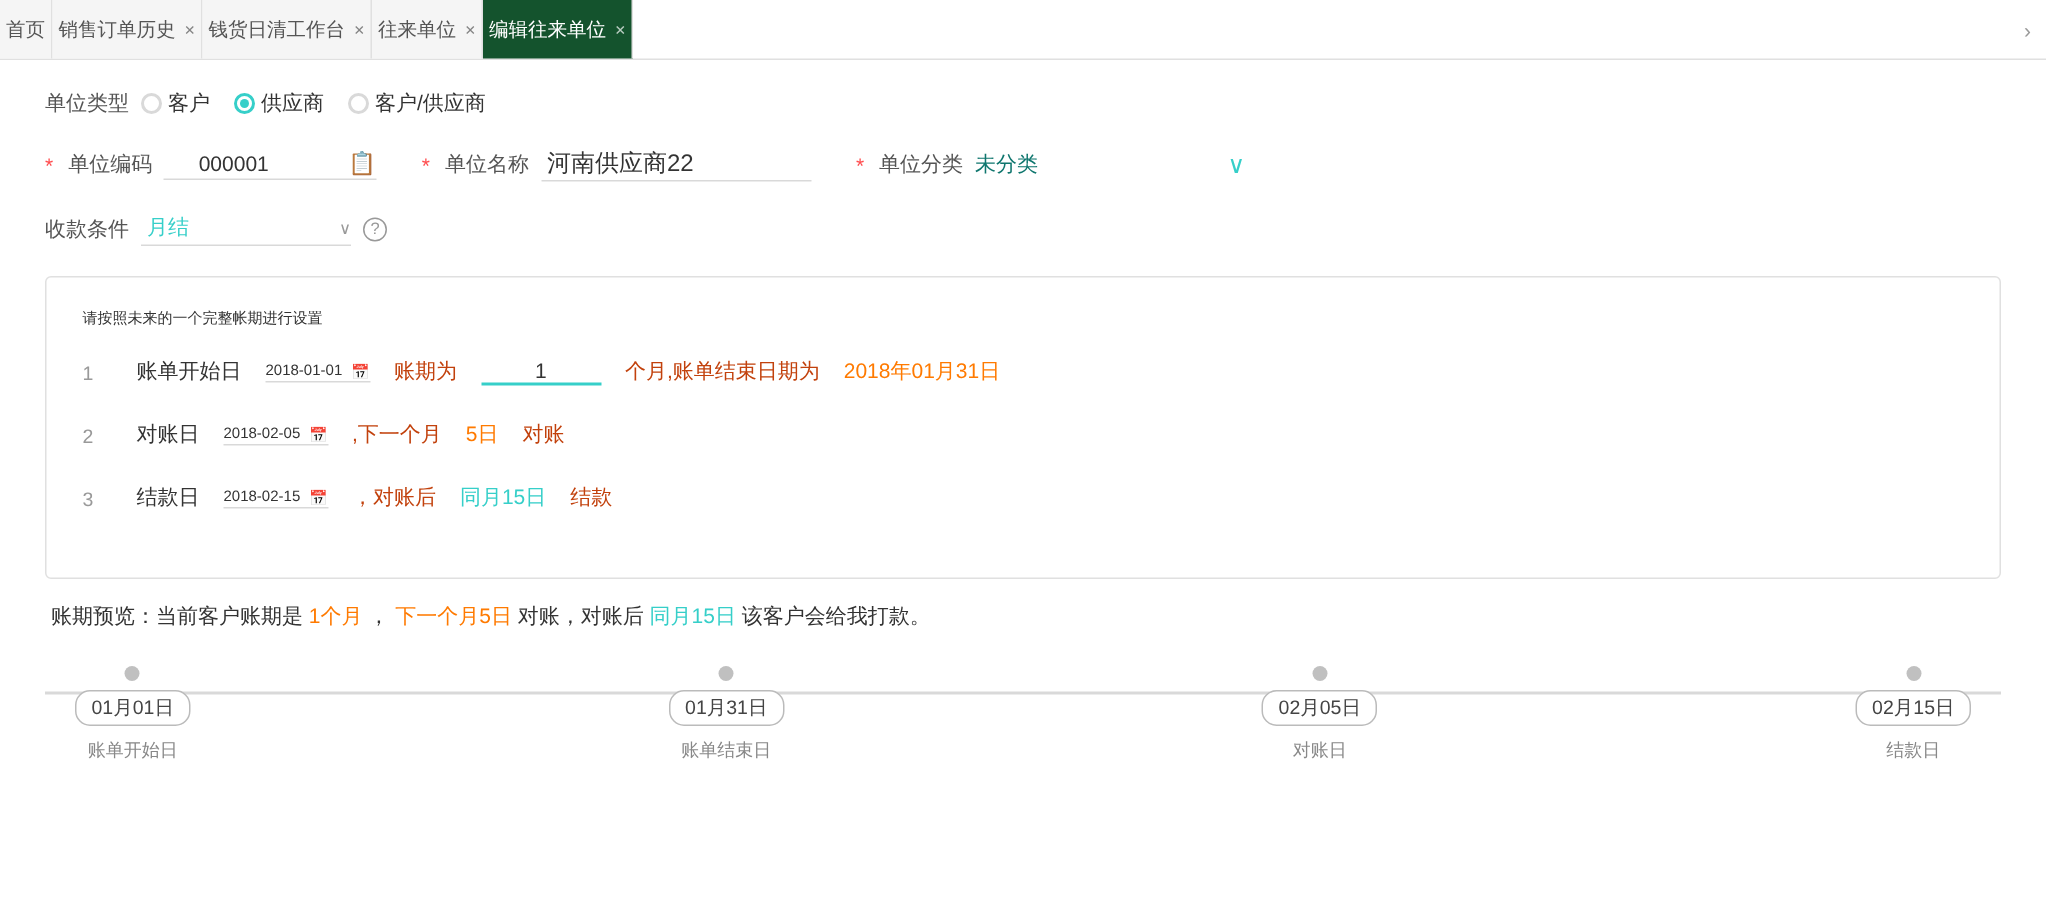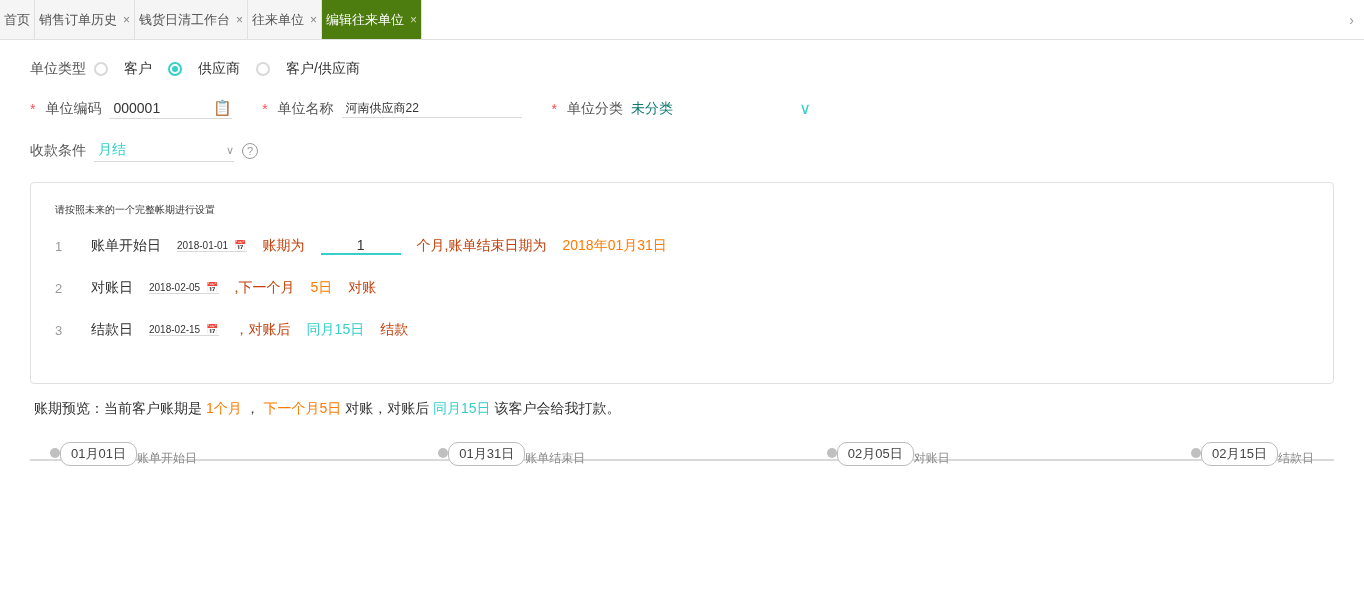--- a/index.html
+++ b/index.html
@@ -20,21 +20,21 @@
       padding: 0 4px;
       cursor: pointer;
       font-size: 13px;
       color: #555;
       border-right: 1px solid #e0e0e0;
       white-space: nowrap;
       gap: 6px;
       background: #f5f5f5;
     }
     .tab-item.active {
-      background: #4d7c0f;
+      background: #14532d;
       color: #fff;
     }
     .tab-item .close-x {
       font-size: 12px;
       opacity: 0.7;
     }
     .tab-more {
       display: flex;
       align-items: center;
       padding: 0 10px;
@@ -67,21 +67,21 @@
       color: #555;
     }
     .required-star {
       color: #ff4d4f;
       margin-right: 2px;
     }
     .form-input {
       border: none;
       border-bottom: 1px solid #d9d9d9;
       padding: 2px 4px;
-      font-size: 12px;
+      font-size: 16px;
       outline: none;
       color: #333;
       background: transparent;
     }
     .field-with-icon {
       display: flex;
       align-items: center;
       border-bottom: 1px solid #d9d9d9;
       gap: 4px;
     }
@@ -102,21 +102,21 @@
 
     
     .radio-group {
       display: flex;
       align-items: center;
       gap: 16px;
     }
     .radio-item {
       display: flex;
       align-items: center;
-      gap: 16px;
+      gap: 4px;
       cursor: pointer;
     }
     .radio-circle {
       width: 14px;
       height: 14px;
       border-radius: 50%;
       border: 2px solid #d9d9d9;
       display: flex;
       align-items: center;
       justify-content: center;
@@ -271,21 +271,21 @@
     }
     .tl-items-row {
       display: flex;
       align-items: flex-start;
       justify-content: space-between;
       position: relative;
       z-index: 1;
     }
     .tl-node {
       display: flex;
-      flex-direction: row;
+      flex-direction: column;
       align-items: center;
       text-align: right;
     }
     .tl-circle {
       width: 10px;
       height: 10px;
       border-radius: 50%;
       background: #c0c0c0;
       margin-bottom: 6px;
     }
@@ -352,21 +352,21 @@
         </div>
       </div>
     </div>
   </div>
 
   <div class="form-row">
     <div class="form-field">
       <span class="required-star">*</span>
       <label>单位编码</label>
       <div class="field-with-icon">
-        <input type="text" value="000001" style="width: 100px;">
+        <input type="text" value="000001" style="width: 100px; margin-left: 19px;">
         <span class="icon-btn">📋</span>
       </div>
     </div>
     <div class="form-field">
       <span class="required-star">*</span>
       <label>单位名称</label>
       <input type="text" class="form-input" value="河南供应商22" style="width: 180px;">
     </div>
     <div class="form-field">
       <span class="required-star">*</span>

